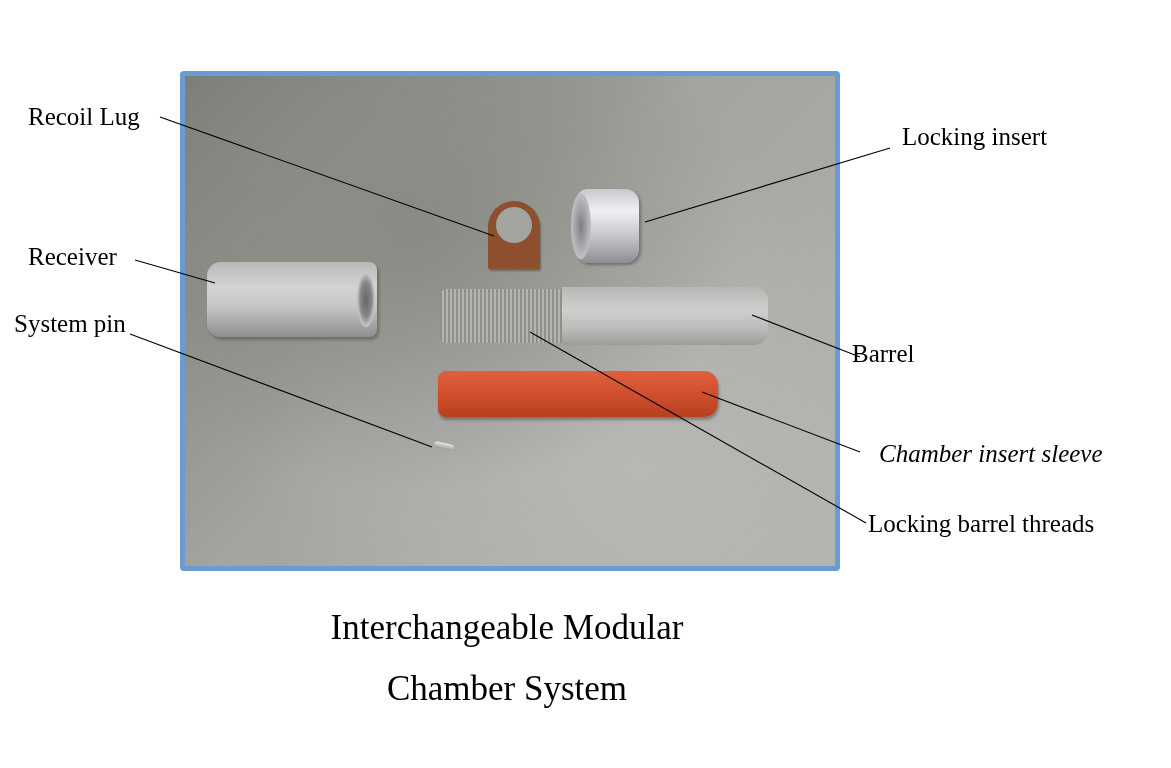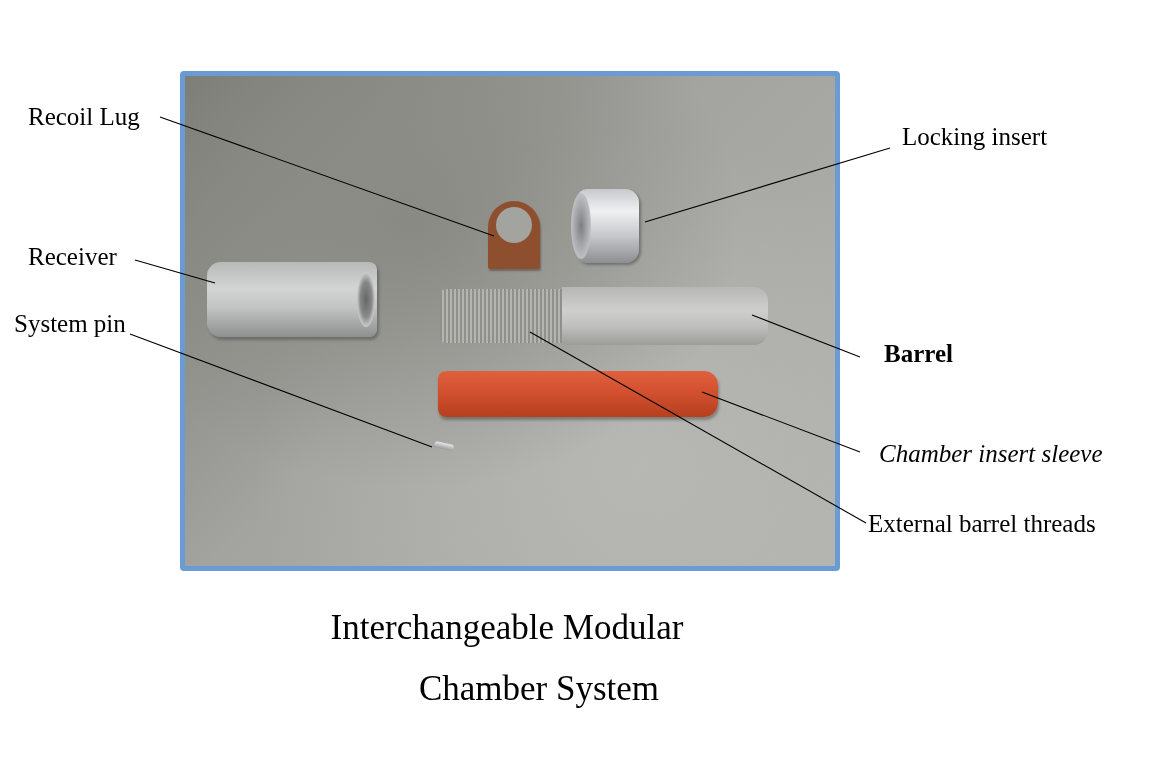--- a/index.html
+++ b/index.html
@@ -73,18 +73,18 @@
     <line x1="860" y1="357" x2="752" y2="315"></line>
     <line x1="860" y1="452" x2="702" y2="392"></line>
     <line x1="866" y1="523" x2="530" y2="332"></line>
   </g>
 </svg>
 
 <div class="callout" style="left:28px; top:104px;text-align:center;">Recoil Lug</div>
 <div class="callout" style="left:902px; top:124px;">Locking insert</div>
 <div class="callout" style="left:28px; top:244px;">Receiver</div>
 <div class="callout" style="left:14px; top:311px;">System pin</div>
-<div class="callout" style="left:884px; top:341px;font-weight:bold;">Barrel</div>
+<div class="callout" style="left:852px; top:341px;">Barrel</div>
 <div class="callout" style="left:879px; top:441px;font-style:italic;">Chamber insert sleeve</div>
-<div class="callout" style="left:868px; top:511px;">External barrel threads</div>
+<div class="callout" style="left:868px; top:511px;">Locking barrel threads</div>
 
 <div class="title" style="top:610px;">Interchangeable Modular</div>
-<div class="title" style="top:671px;padding-left:32px;">Chamber System</div>
+<div class="title" style="top:671px;">Chamber System</div>
 
 </body></html>

